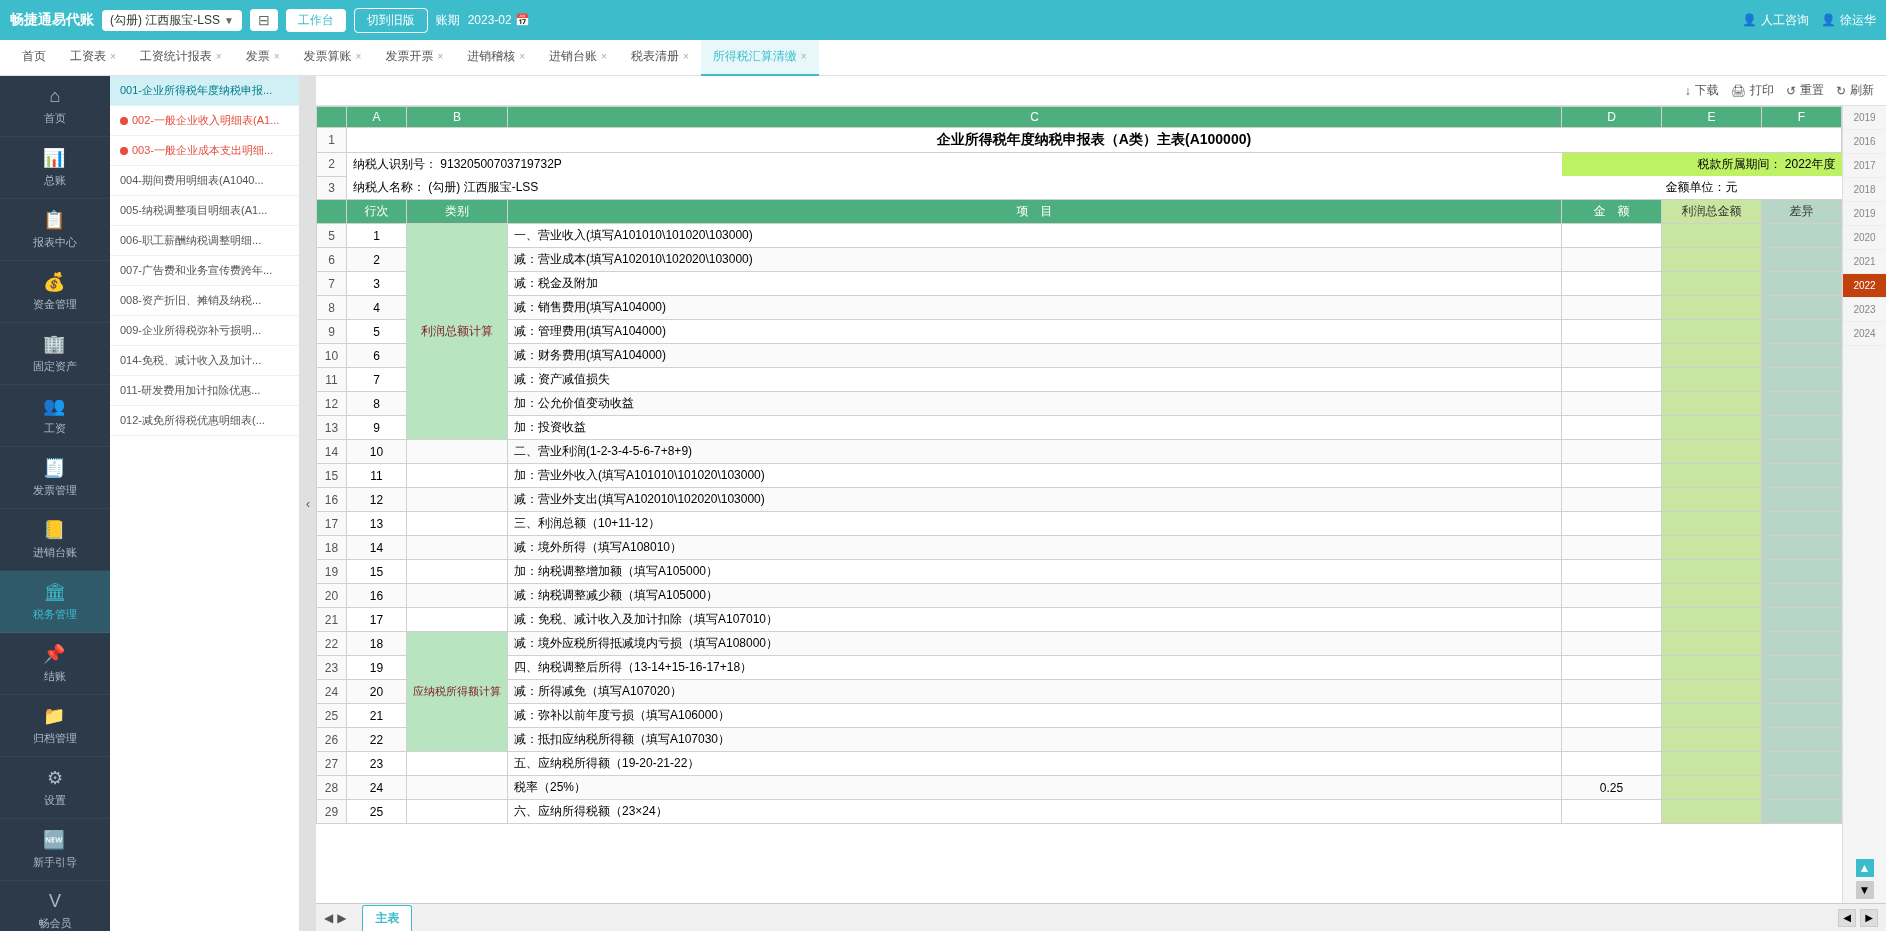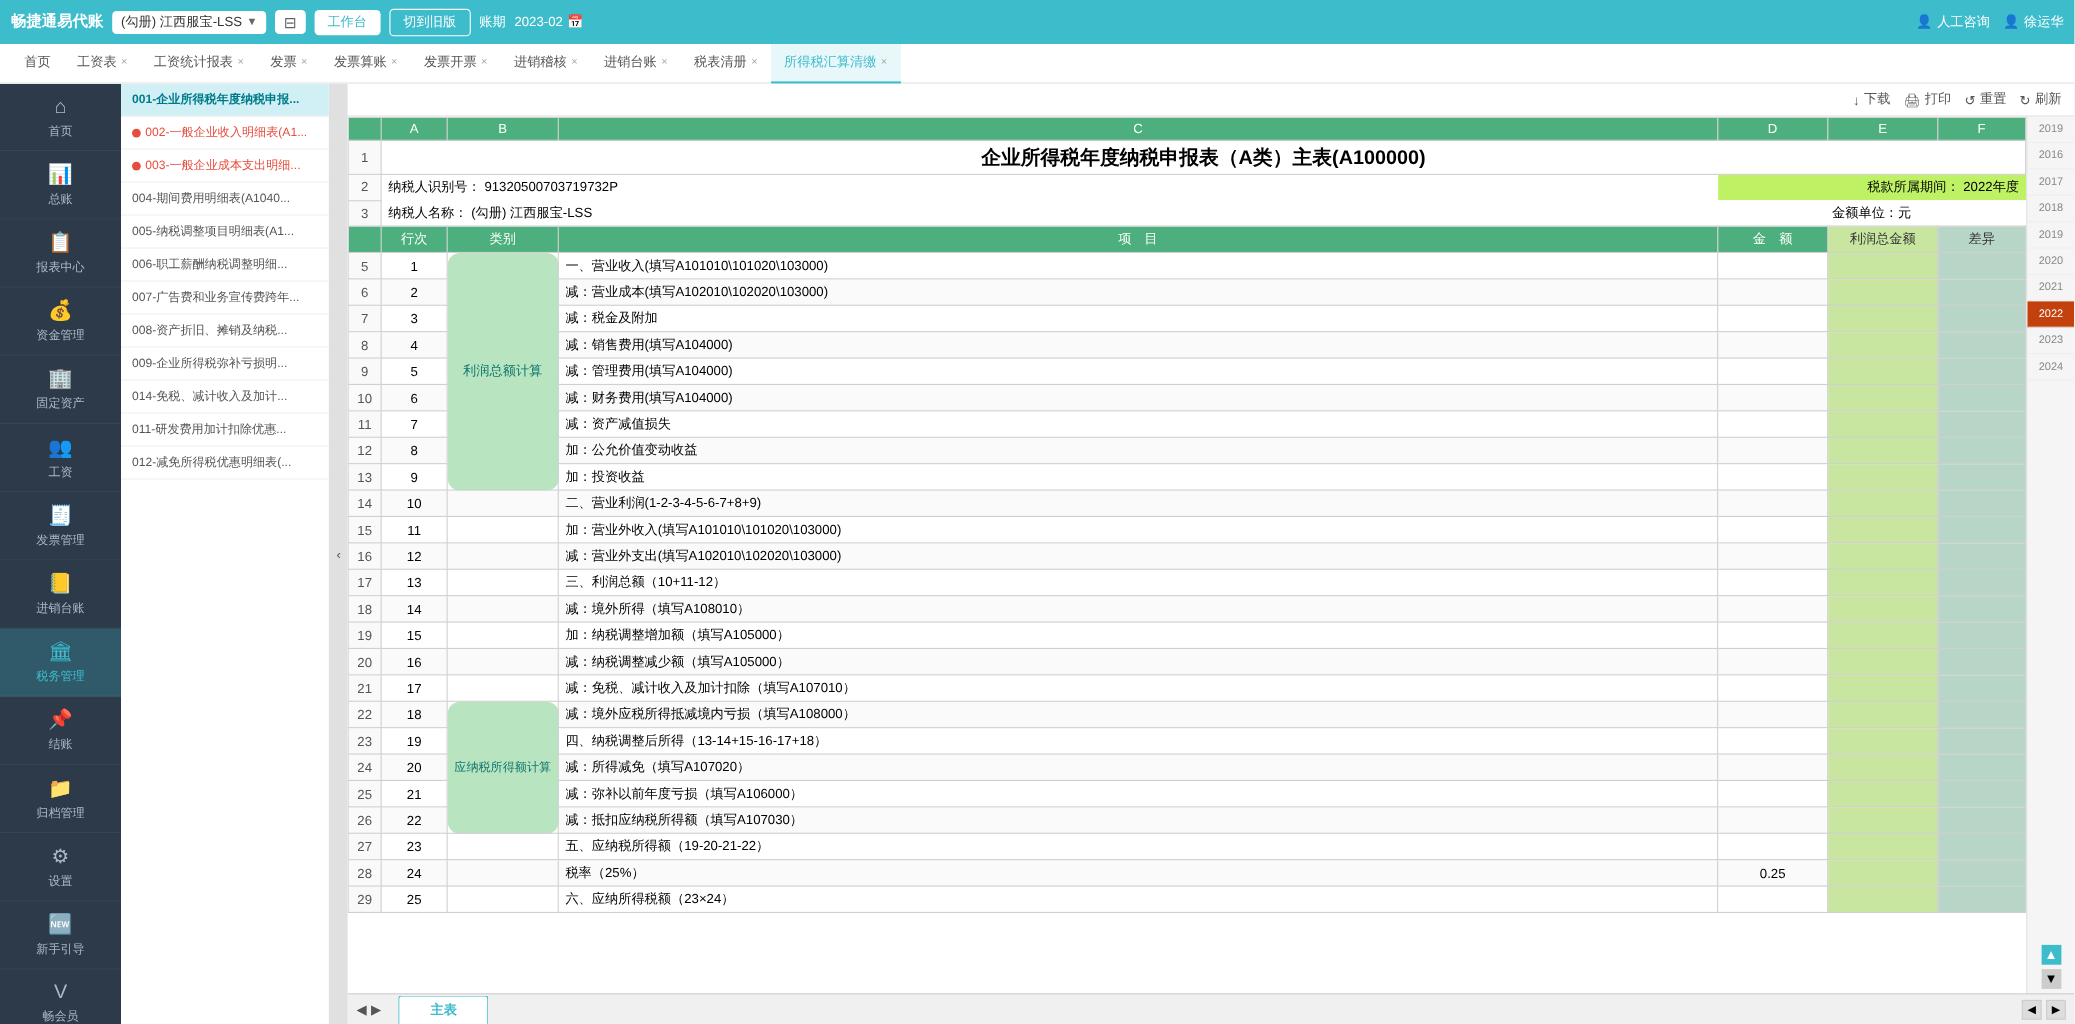--- a/index.html
+++ b/index.html
@@ -38,21 +38,21 @@
 
     
     .warning-bar { background: #fff8e1; border-left: 3px solid #ffc107; padding: 6px 12px; font-size: 11px; color: #c0392b; flex-shrink: 0; line-height: 1.4; }
 
     
     .inner-layout { display: flex; flex: 1; overflow: hidden; }
 
     
     .list-panel { width: 190px; background: white; border-right: 1px solid #e0e0e0; display: flex; flex-direction: column; flex-shrink: 0; overflow-y: auto; }
     .list-item { padding: 7px 10px; font-size: 11px; color: #555; cursor: pointer; border-bottom: 1px solid #f0f0f0; display: flex; align-items: center; gap: 4px; }
-    .list-item.active { background: #d0f0f5; color: #007a8a; font-weight: bold; }
+    .list-item.active { background: #d0f0f5; color: #007a8a; font-weight: normal; }
     .list-item.error { color: #e74c3c; }
     .list-item .dot { width: 8px; height: 8px; border-radius: 50%; flex-shrink: 0; }
     .dot-red { background: #e74c3c; }
 
     
     .sheet-area { flex: 1; display: flex; flex-direction: column; overflow: hidden; }
 
     
     .sheet-toolbar { display: flex; align-items: center; justify-content: flex-end; padding: 6px 12px; gap: 12px; background: white; border-bottom: 1px solid #e0e0e0; flex-shrink: 0; }
     .toolbar-btn { display: flex; align-items: center; gap: 4px; color: #555; cursor: pointer; font-size: 12px; }
@@ -66,27 +66,27 @@
     .year-item.active { background: #c2410c; color: white; }
 
     
     .sheet-table { border-collapse: collapse; width: 100%; min-width: 900px; font-size: 12px; }
     .sheet-table th, .sheet-table td { border: 1px solid #d0d0d0; padding: 3px 6px; white-space: nowrap; }
     .sheet-table th { background: #4caf7d; color: white; text-align: center; font-weight: normal; }
     .sheet-table td { background: white; }
     .sheet-table .row-num { text-align: center; background: #f9f9f9; color: #555; }
     .sheet-table tr:nth-child(even) td { background: #fafafa; }
     .sheet-head-row th { background: #4caf7d; color: white; }
-    .sheet-group-col { background: #b8e4c0 !important; color: #0f766e; text-align: center; border-radius: 11px; }
+    .sheet-group-col { background: #b8e4c0 !important; color: #7f1d1d; text-align: center; }
     .profit-col { background: #c8e6a0 !important; }
     .diff-col { background: #b8d6c8 !important; }
 
     
     .sheet-bottom { display: flex; align-items: center; background: #f0f0f0; border-top: 1px solid #ccc; padding: 0 8px; height: 28px; flex-shrink: 0; gap: 8px; }
-    .sheet-tab { padding: 4px 28px; background: #e0e0e0; border: 1px solid #ccc; border-bottom: none; font-size: 12px; cursor: pointer; border-radius: 3px 3px 0 0; }
+    .sheet-tab { padding: 4px 12px; background: #e0e0e0; border: 1px solid #ccc; border-bottom: none; font-size: 12px; cursor: pointer; border-radius: 3px 3px 0 0; }
     .sheet-tab.active { background: white; color: #3dbdcc; font-weight: bold; border-color: #3dbdcc; }
     .scroll-nav-btn { background: #ddd; border: 1px solid #ccc; width: 18px; height: 18px; display: flex; align-items: center; justify-content: center; cursor: pointer; font-size: 10px; }
 
     
     .collapse-btn { width: 16px; background: #e0e0e0; border: none; cursor: pointer; display: flex; align-items: center; justify-content: center; color: #555; font-size: 12px; flex-shrink: 0; }
   </style>
 </head>
 <body>
 
 <div class="top-bar">
@@ -300,21 +300,21 @@
                   <th style="min-width:360px;">C</th>
                   <th style="width:100px;">D</th>
                   <th style="width:100px;">E</th>
                   <th style="width:80px;">F</th>
                 </tr>
               </thead>
               <tbody>
 
                 <tr>
                   <td class="row-num">1</td>
-                  <td colspan="6" class="title-row" style="text-align:center;font-weight:bold;font-size:18px;border:1px solid #d0d0d0;">企业所得税年度纳税申报表（A类）主表(A100000)</td>
+                  <td colspan="6" class="title-row" style="text-align:center;font-weight:bold;font-size:14px;border:1px solid #d0d0d0;">企业所得税年度纳税申报表（A类）主表(A100000)</td>
                 </tr>
 
                 <tr>
                   <td class="row-num">2</td>
                   <td colspan="3" style="border:none;background:white;">
                     <span>纳税人识别号：</span>
                     <span>91320500703719732P</span>
                   </td>
                   <td colspan="3" style="border:none;background:#bef264;text-align:right;">
                     <span>税款所属期间：</span>

